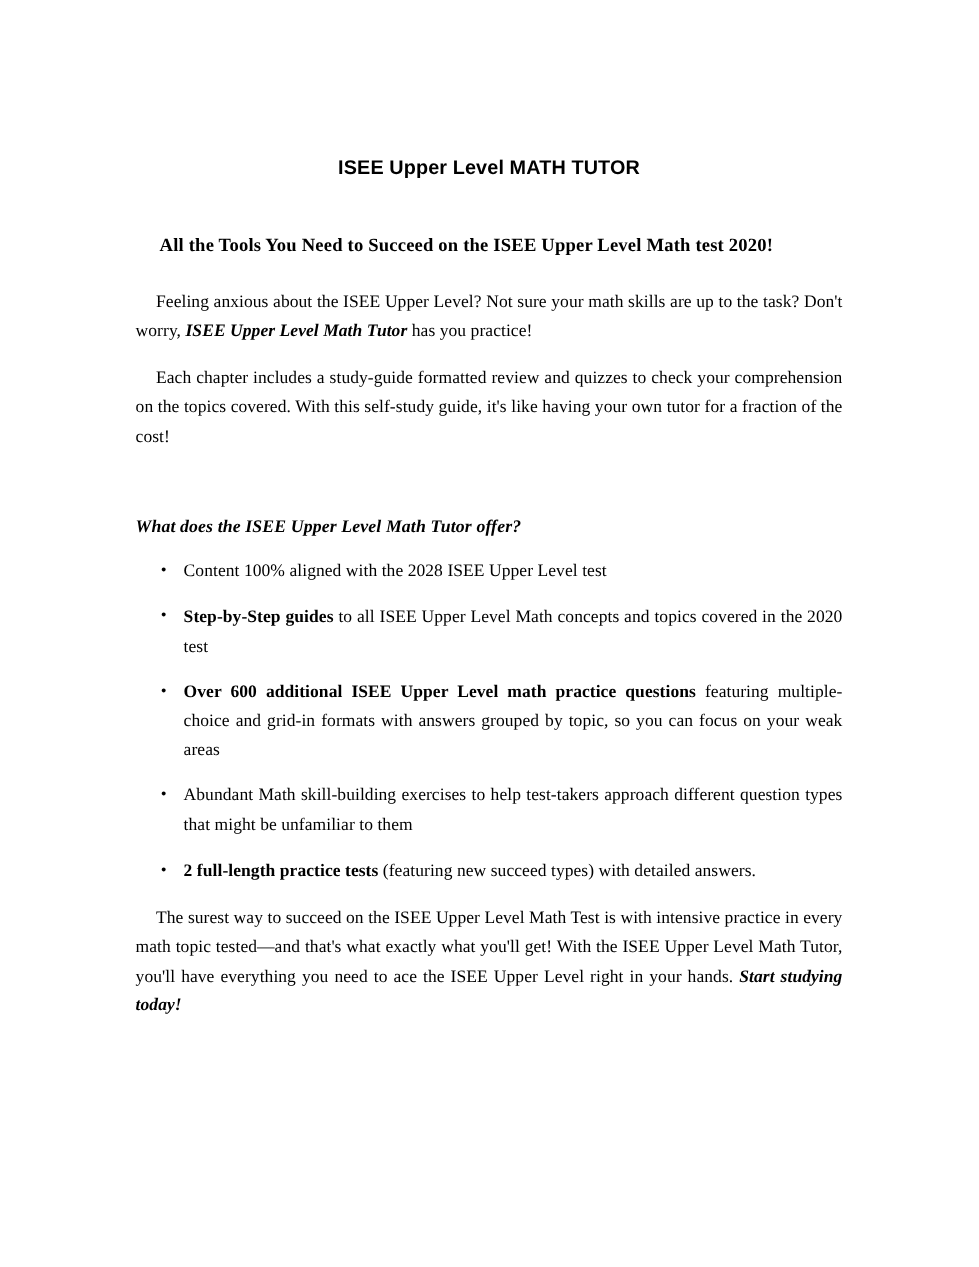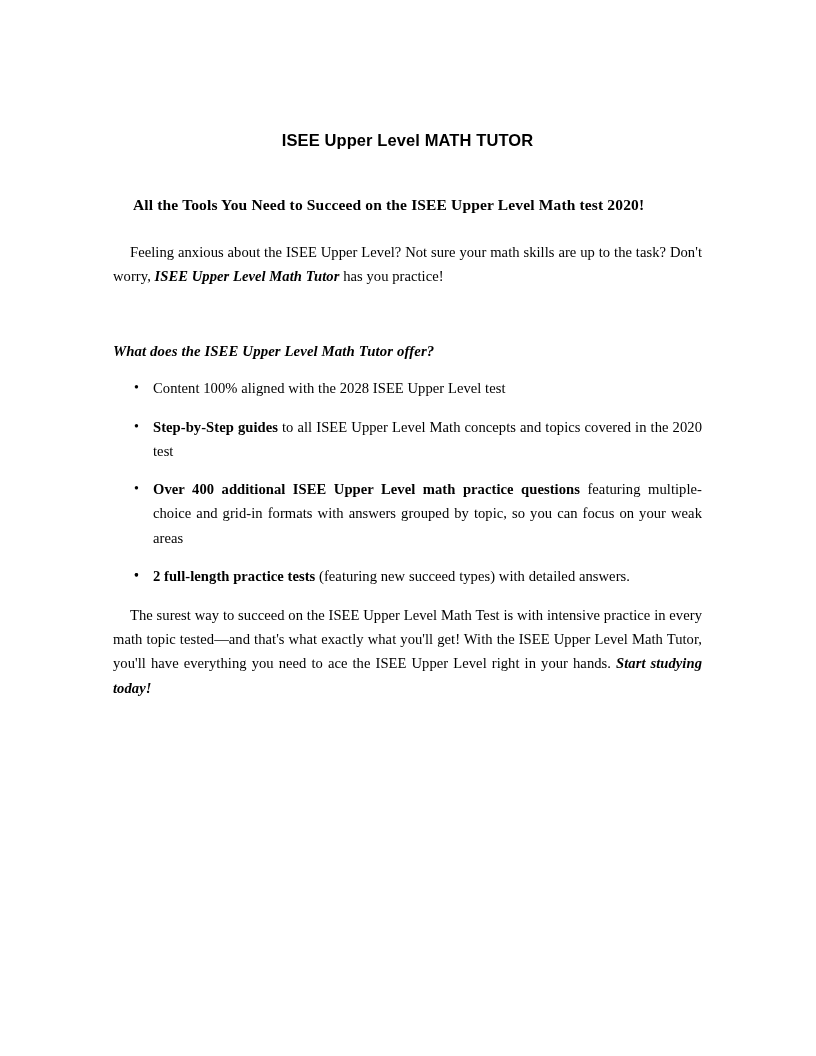--- a/index.html
+++ b/index.html
@@ -98,39 +98,41 @@
 <body>
 
 <div class="page">
 
   <h1 class="doc-title">ISEE Upper Level MATH TUTOR</h1>
 
   <h2 class="doc-subtitle">All the Tools You Need to Succeed on the ISEE Upper Level Math test 2020!</h2>
 
   <div>
     <p class="body-para first-para"><span>Feeling anxious about the ISEE Upper Level? Not sure your math skills are up to the task? Don't worry, </span><span class="bi">ISEE Upper Level Math Tutor</span><span> has you practice!</span></p>
+    <p class="body-para"><span>Each chapter includes a study-guide formatted review and quizzes to check your comprehension on the topics covered. With this self-study guide, it's like having your own tutor for a fraction of the cost!</span></p>
   </div>
 
   <h3 class="section-heading">What does the ISEE Upper Level Math Tutor offer?</h3>
 
   <ul class="feature-list">
     <li>
       <span class="bullet-glyph">•</span>
       <span><span>Content 100% aligned with the 2028 ISEE Upper Level test</span></span>
     </li>
     <li>
       <span class="bullet-glyph">•</span>
       <span><b>Step-by-Step guides</b><span> to all ISEE Upper Level Math concepts and topics covered in the 2020 test</span></span>
     </li>
     <li>
       <span class="bullet-glyph">•</span>
-      <span><b>Over 400 additional ISEE Upper Level math practice questions</b><span> featuring multiple-choice and grid-in formats with answers grouped by topic, so you can focus on your weak areas</span></span>
+      <span><b>Over 600 additional ISEE Upper Level math practice questions</b><span> featuring multiple-choice and grid-in formats with answers grouped by topic, so you can focus on your weak areas</span></span>
     </li>
     <li>
       <span class="bullet-glyph">•</span>
+      <span><span>Abundant Math skill-building exercises to help test-takers approach different question types that might be unfamiliar to them</span></span>
     </li>
     <li>
       <span class="bullet-glyph">•</span>
       <span><b>2 full-length practice tests</b><span> (featuring new succeed types) with detailed answers.</span></span>
     </li>
   </ul>
 
   <p class="body-para closing-para"><span>The surest way to succeed on the ISEE Upper Level Math Test is with intensive practice in every math topic tested—and that's what exactly what you'll get! With the ISEE Upper Level Math Tutor, you'll have everything you need to ace the ISEE Upper Level right in your hands. </span><span class="bi">Start studying today!</span></p>
 
 </div>

